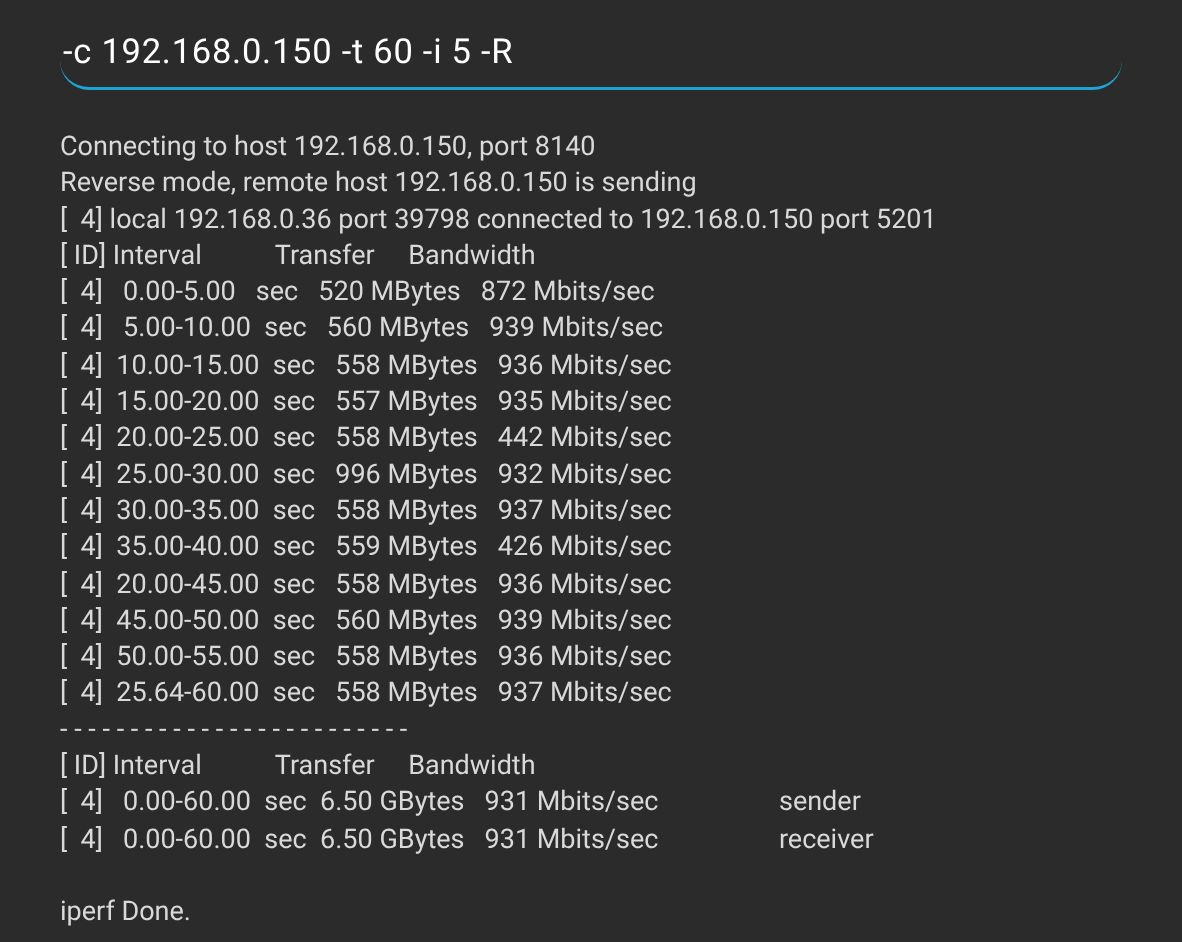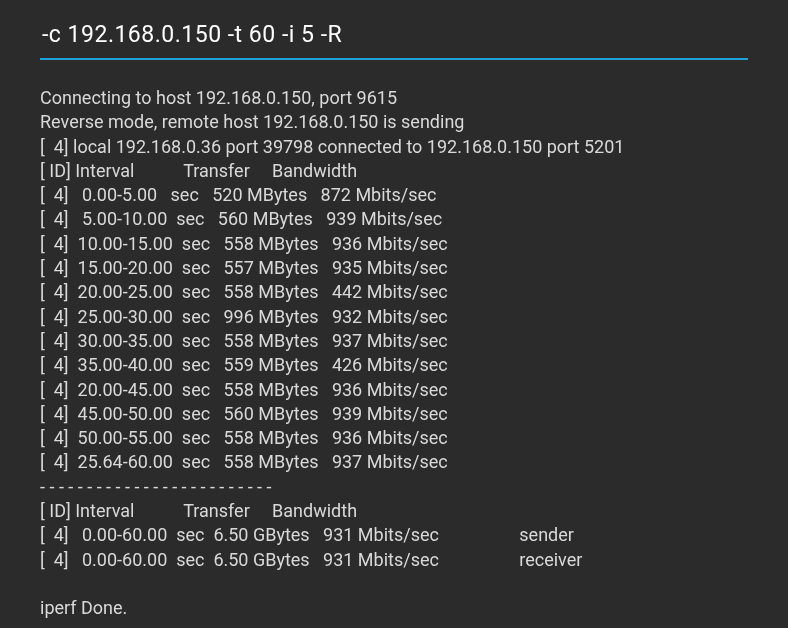--- a/index.html
+++ b/index.html
@@ -1,15 +1,15 @@
 <!DOCTYPE html>
 <html><head>
   <meta charset="utf-8">
   <style>
-    * { margin: 0; padding: 0; box-sizing: border-box; }
+    * { margin: 0; padding: 0; box-sizing: border-box; border-radius: 28px; }
     body {
       background: #2b2b2b;
       font-family: "Helvetica Neue", "Roboto", Arial, sans-serif;
       width: 788px;
       height: 628px;
       overflow: hidden;
       color: #d9d9d9;
     }
     .top-input-area {
       padding: 21px 40px 0 40px;
@@ -35,21 +35,21 @@
       color: #d9d9d9;
     }
   </style>
 </head>
 <body>
 
 <div class="top-input-area">
   <input class="arg-input" type="text" value="-c 192.168.0.150 -t 60 -i 5 -R" style="">
 </div>
 
-<div class="output"><span>Connecting to host 192.168.0.150, port 9615</span>
+<div class="output"><span>Connecting to host 192.168.0.150, port 8140</span>
 <span>Reverse mode, remote host 192.168.0.150 is sending</span>
 <span>[  4] local 192.168.0.36 port 39798 connected to 192.168.0.150 port 5201</span>
 <span>[ ID] Interval           Transfer     Bandwidth</span>
 <span>[  4]   0.00-5.00   sec   520 MBytes   872 Mbits/sec</span>
 <span>[  4]   5.00-10.00  sec   560 MBytes   939 Mbits/sec</span>
 <span>[  4]  10.00-15.00  sec   558 MBytes   936 Mbits/sec</span>
 <span>[  4]  15.00-20.00  sec   557 MBytes   935 Mbits/sec</span>
 <span>[  4]  20.00-25.00  sec   558 MBytes   442 Mbits/sec</span>
 <span>[  4]  25.00-30.00  sec   996 MBytes   932 Mbits/sec</span>
 <span>[  4]  30.00-35.00  sec   558 MBytes   937 Mbits/sec</span>

